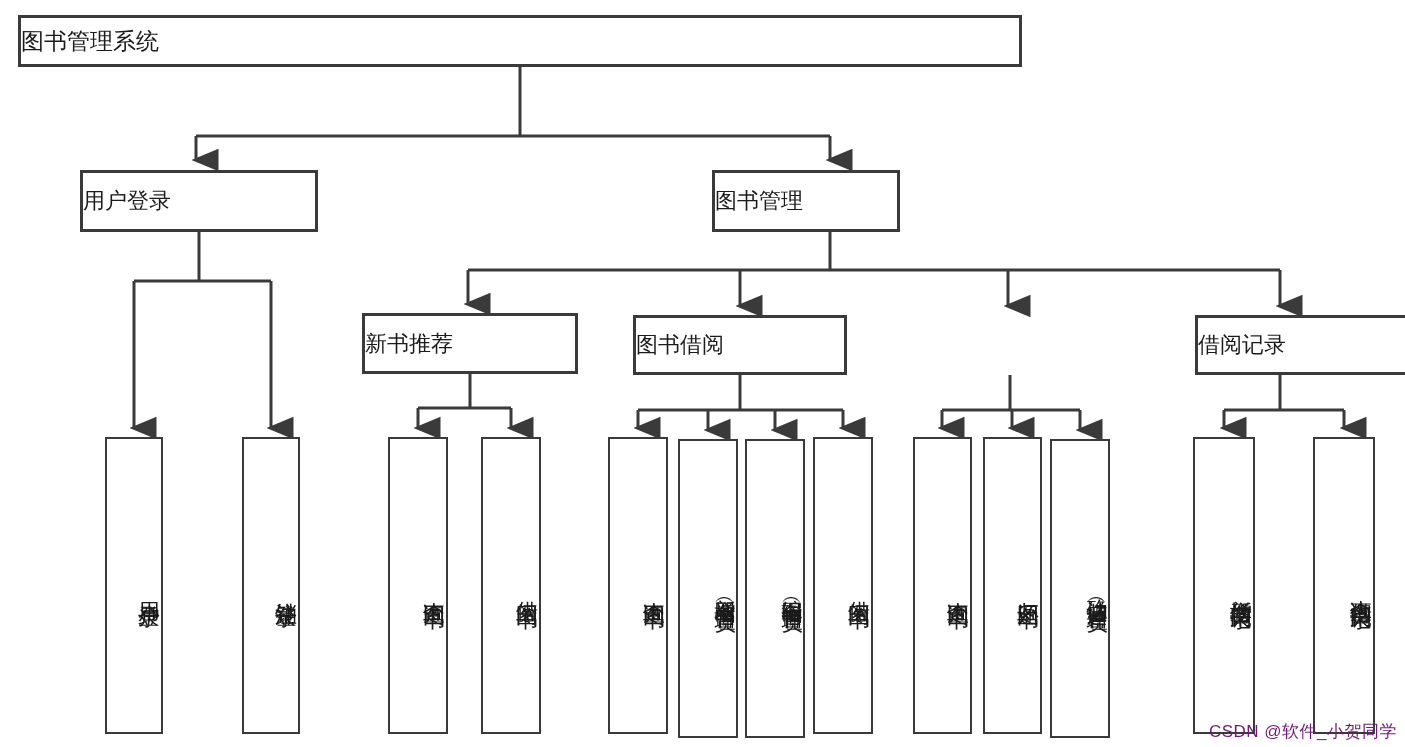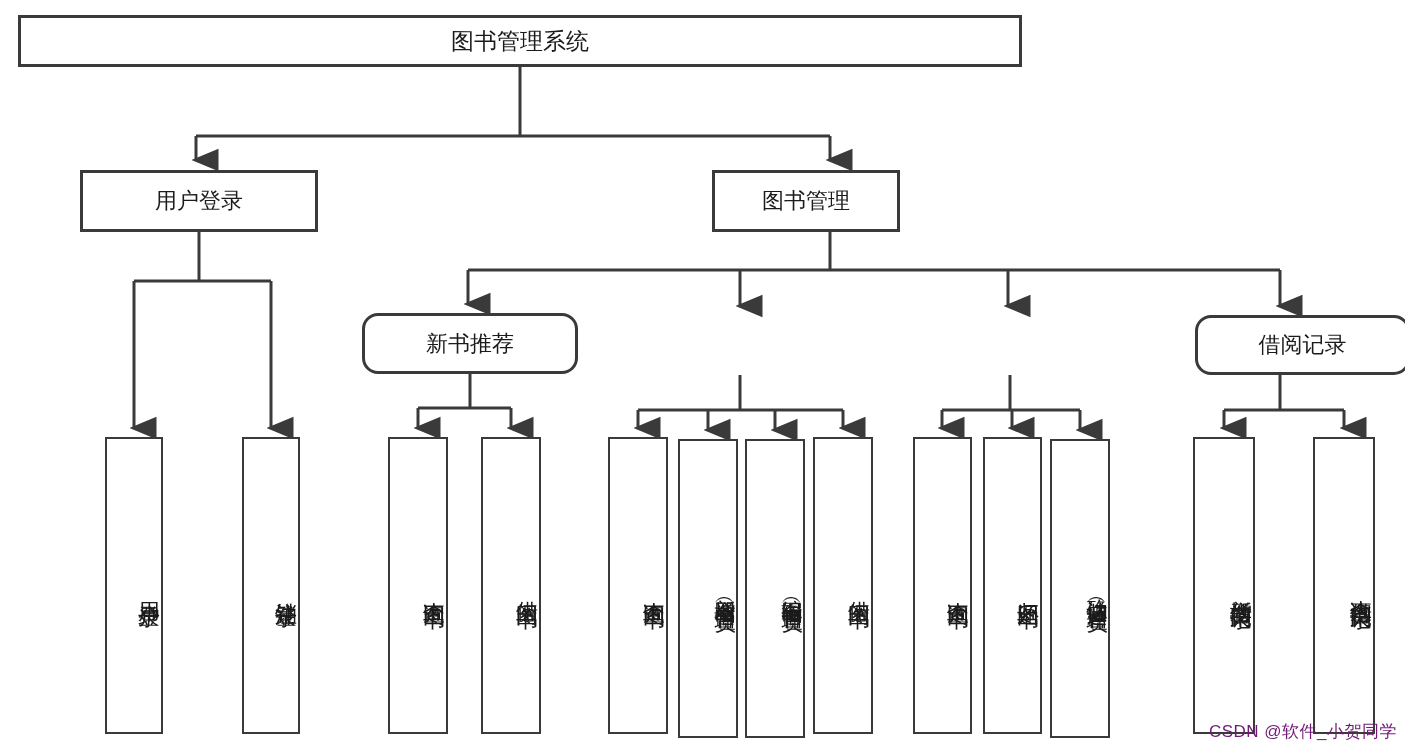--- a/index.html
+++ b/index.html
@@ -28,35 +28,34 @@
     pointer-events: none;
   }
   .node {
     position: absolute;
     box-sizing: border-box;
     border: 2px solid #3a3a3a;
     background: #ffffff;
     color: #1b1b1b;
     display: flex;
     align-items: center;
-    justify-content: center;
+    justify-content: flex-start;
     text-align: center;
   }
   .node.root {
     border-width: 3px;
     font-size: 23px;
   }
   .node.level2 {
     border-width: 3px;
     font-size: 22px;
   }
   .node.level3 {
     border-width: 3px;
     font-size: 22px;
-    border-radius: 16px;
   }
   .node.leaf {
     font-size: 22px;
     writing-mode: vertical-rl;
     text-orientation: upright;
     letter-spacing: 2px;
     align-items: flex-start;
     justify-content: center;
     padding-top: 4px;
     line-height: 1.05;
@@ -141,20 +140,23 @@
   <div class="node level2" style="left:80px; top:170px; width:238px; height:62px;">
     <span class="label">用户登录</span>
   </div>
   <div class="node level2" style="left:712px; top:170px; width:188px; height:62px;">
     <span class="label">图书管理</span>
   </div>
 
   <div class="node level3" style="left:362px; top:313px; width:216px; height:61px;">
     <span class="label">新书推荐</span>
   </div>
+  <div class="node level3" style="left:633px; top:315px; width:214px; height:60px;">
+    <span class="label">图书借阅</span>
+  </div>
   <div class="node level3" style="left:1195px; top:315px; width:215px; height:60px;">
     <span class="label">借阅记录</span>
   </div>
 
   <div class="node leaf" style="left:105px; top:437px; width:58px; height:297px;">
     <span class="label">用户登录</span>
   </div>
   <div class="node leaf" style="left:242px; top:437px; width:58px; height:297px;">
     <span class="label">注销登录</span>
   </div>

